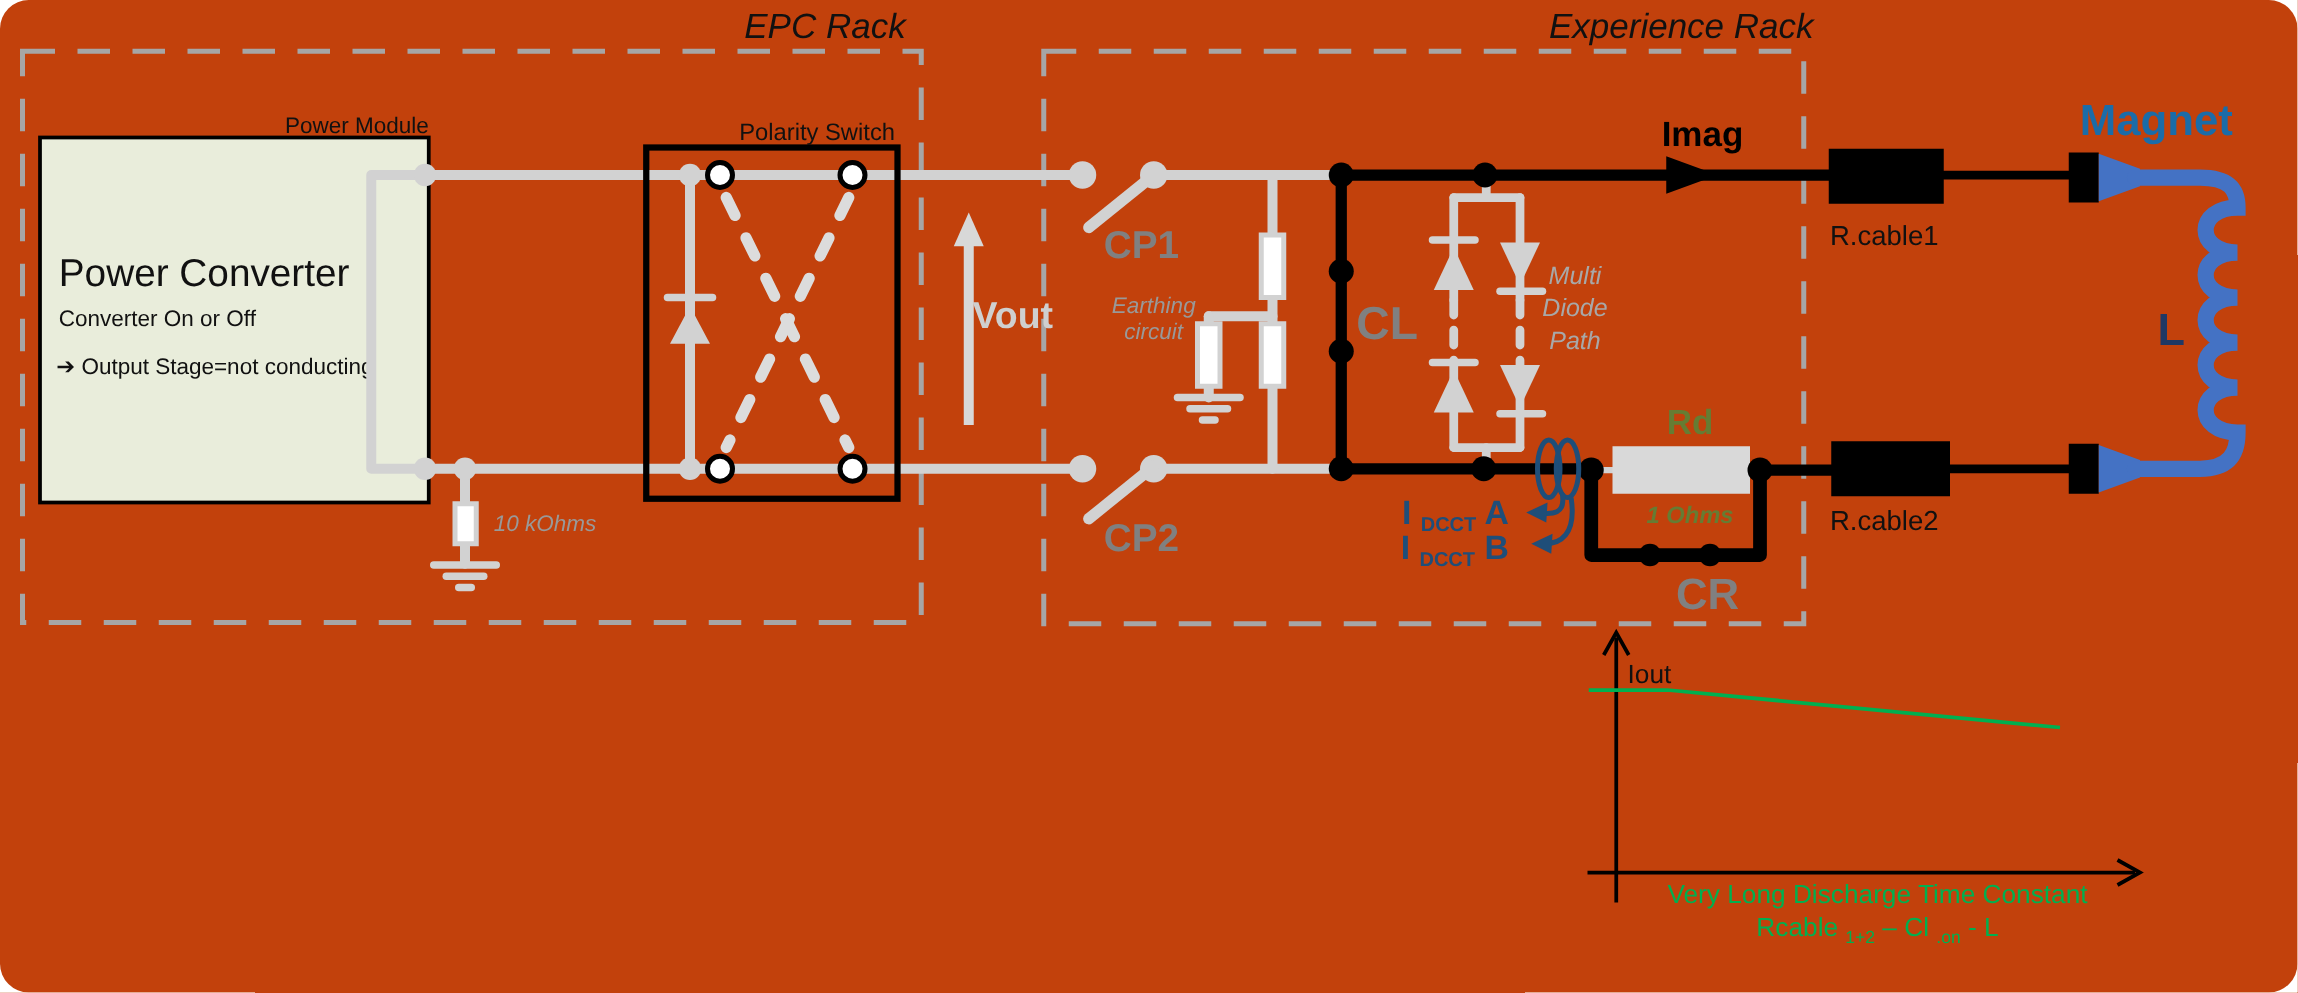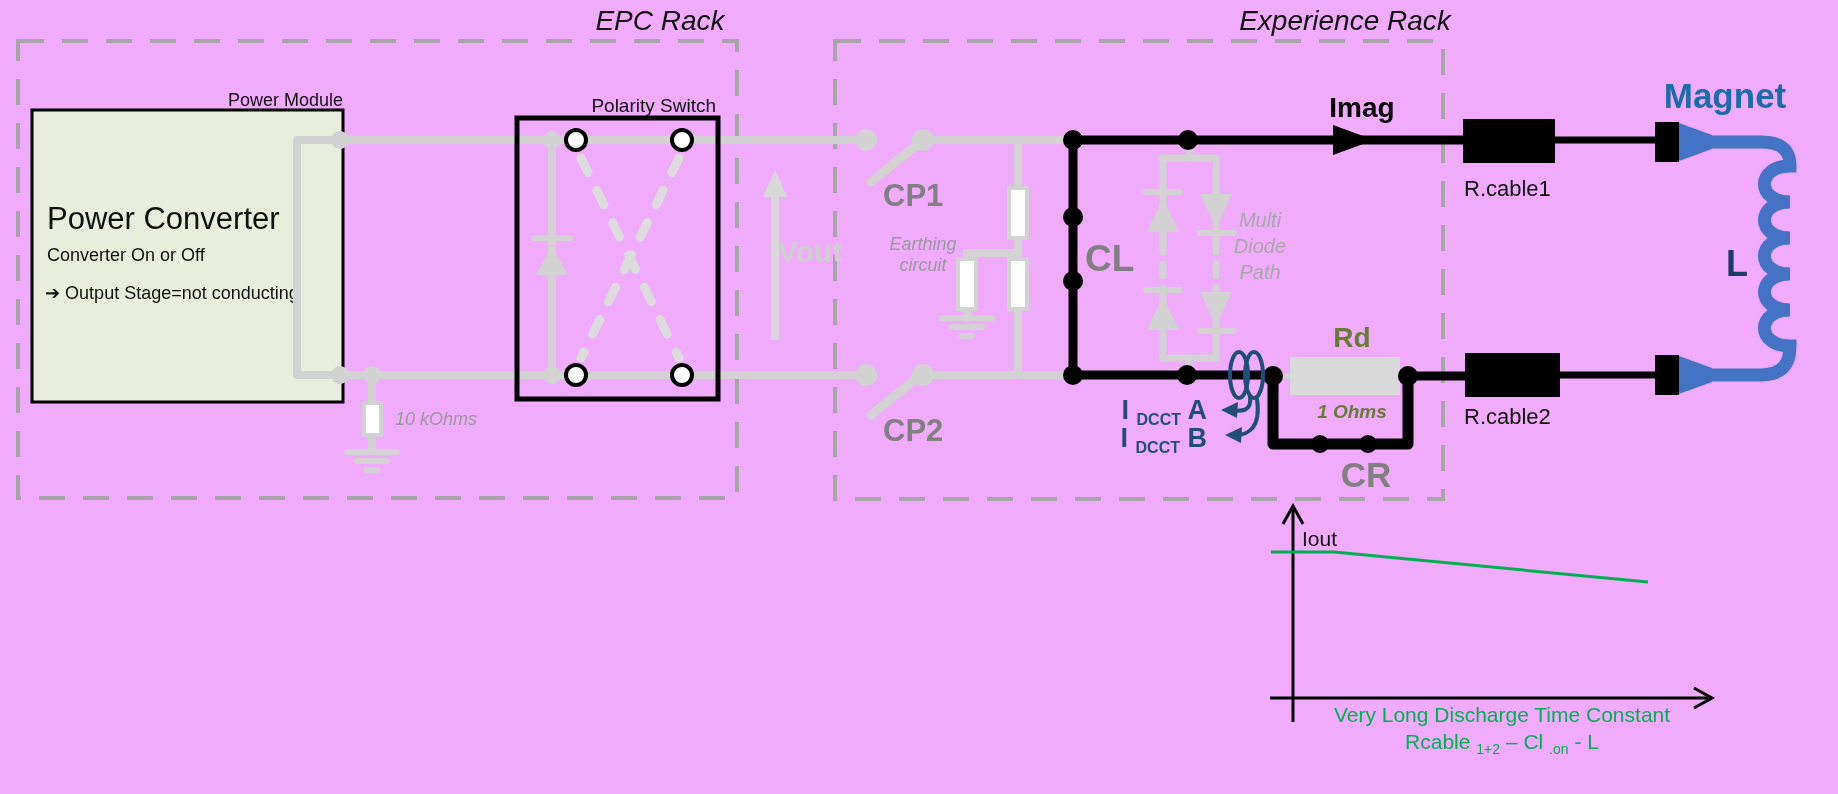--- a/index.html
+++ b/index.html
@@ -1,17 +1,17 @@
 <!DOCTYPE html>
 <html><head>
 <meta charset="utf-8">
 <style>
   html,body{margin:0;padding:0;background:#fff;}
-  .stage{position:relative;width:1838px;height:794px;background:#f0abfc;overflow:hidden;
-         font-family:"Liberation Sans", sans-serif;}
+  .stage{position:relative;width:1838px;height:794px;background:#c2410c;overflow:hidden;
+         font-family:"Liberation Sans", sans-serif;border-radius:23px;}
   svg{display:block;}
   text{font-family:"Liberation Sans", sans-serif;}
   .rack-title{font-size:28px;font-style:italic;fill:#111;}
   .gray-bold{font-weight:bold;fill:#808080;}
   .note-italic{font-style:italic;fill:#999999;}
 </style>
 </head>
 <body>
 
 <div class="stage">

